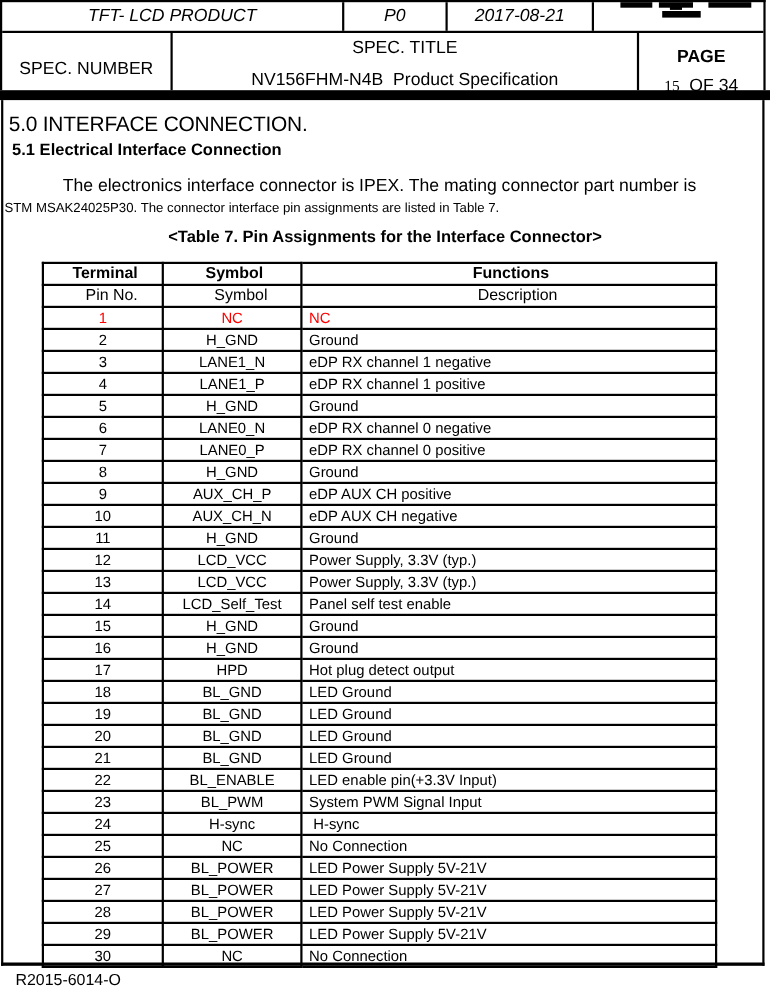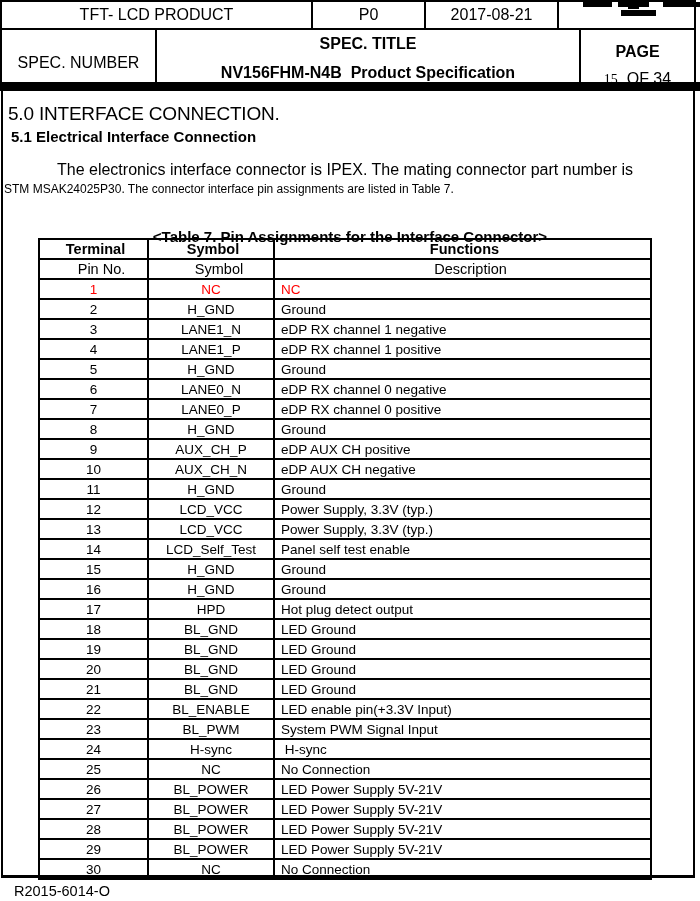--- a/index.html
+++ b/index.html
@@ -9,30 +9,30 @@
   }
   
   .hdr-frame{
     position:absolute;left:0;top:0;width:696px;height:82px;
     border:2px solid #000;border-bottom:none;box-sizing:border-box;
   }
   .hdr-row1{position:absolute;left:0;top:0;width:100%;height:28px;
     border-bottom:2px solid #000;box-sizing:border-box;display:flex;}
   .hdr-row1 .cell{border-right:2px solid #000;box-sizing:border-box;
     display:flex;align-items:center;justify-content:center;
-    font-size:16px;}
+    font-size:16px;font-style:italic;}
   .c-product{width:311px;}
-  .c-rev{width:113px;}
+  .c-rev{width:94px;}
   .c-date{width:133px;}
   .c-logo{flex:1;border-right:none !important;position:relative;}
   .hdr-row2{position:absolute;left:0;top:28px;width:100%;height:52px;display:flex;}
   .hdr-row2 .cell{border-right:2px solid #000;box-sizing:border-box;position:relative;}
   .c-specnum{width:155px;display:flex;justify-content:center;align-items:flex-start;
     padding-top:24px;font-size:16px;}
-  .c-title{width:424px;text-align:center;font-size:16px;font-weight:bold;}
+  .c-title{width:424px;text-align:center;font-size:16px;}
   .c-page{flex:1;border-right:none !important;text-align:center;font-size:16px;}
   .spec-title-line{margin-top:5px;}
   .spec-name-line{margin-top:11px;white-space:pre-wrap;}
   .page-line{margin-top:13px;font-weight:bold;}
   .page-num-line{margin-top:9px;}
   .page-num{font-family:"Liberation Serif",serif;font-size:14px;}
   .page-of{font-size:16px;white-space:pre-wrap;}
   
   .logo-frag{position:absolute;background:#000;}
   .lf1{left:24px;top:0;width:29px;height:5px;}
@@ -45,21 +45,21 @@
   
   .content-frame{
     position:absolute;left:1px;top:91px;width:694px;height:787px;
     border-left:2px solid #000;border-right:2px solid #000;border-bottom:3px solid #000;
     box-sizing:border-box;
   }
   .h-50{position:absolute;left:8px;top:103px;font-size:19px;font-weight:normal;letter-spacing:-0.2px;}
   .h-51{position:absolute;left:11px;top:128px;font-size:15px;font-weight:bold;}
   .para-line1{position:absolute;left:57px;top:161px;font-size:16px;white-space:nowrap;}
   .para-line2{position:absolute;left:4px;top:182px;font-size:12px;white-space:nowrap;}
-  .tbl-caption{position:absolute;left:0;top:228px;width:700px;text-align:center;
+  .tbl-caption{position:absolute;left:0;top:207px;width:700px;text-align:center;
     font-size:15px;font-weight:bold;}
   
   table.pin-table{
     position:absolute;left:38px;top:238px;width:612px;
     border-collapse:collapse;table-layout:fixed;
   }
   .pin-table td{
     border:2px solid #000;height:20px;padding:0;box-sizing:border-box;
     font-size:13.5px;overflow:hidden;white-space:pre;
   }

